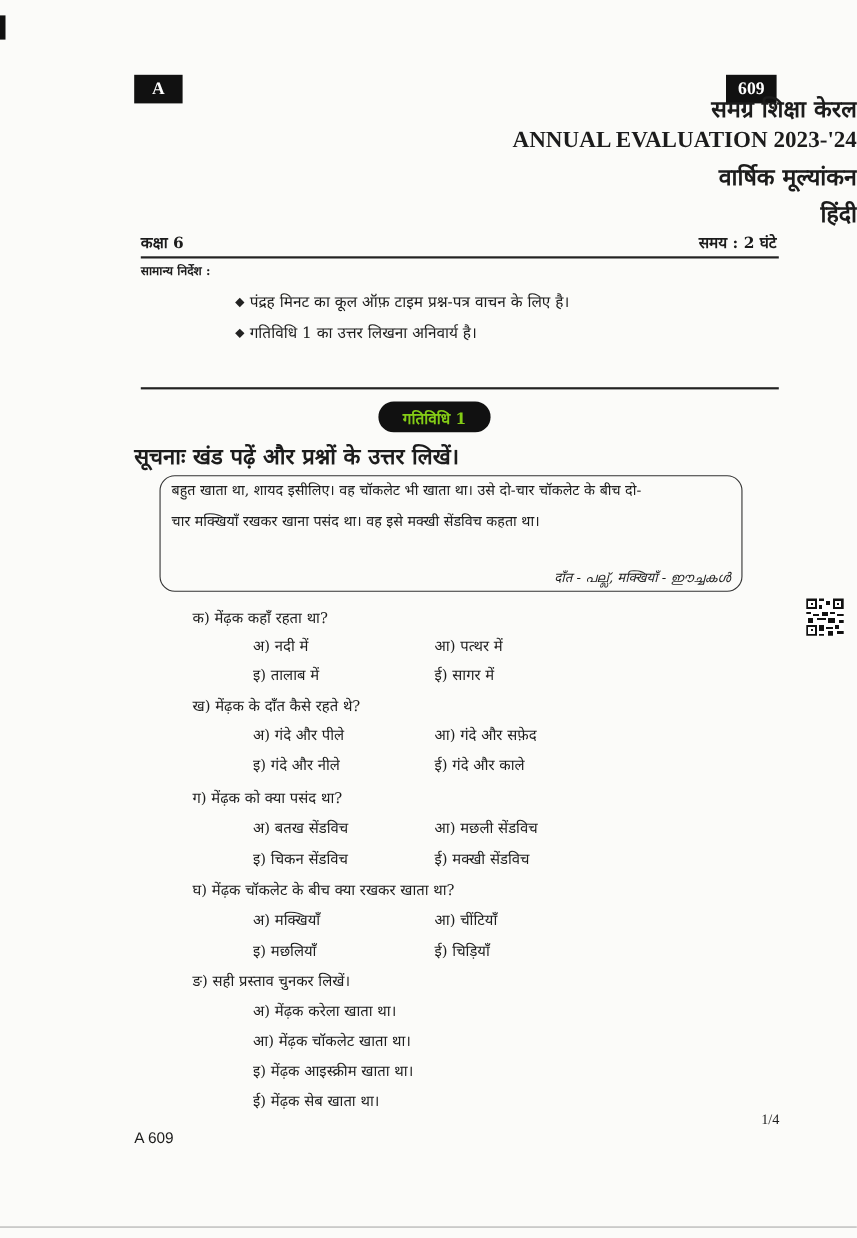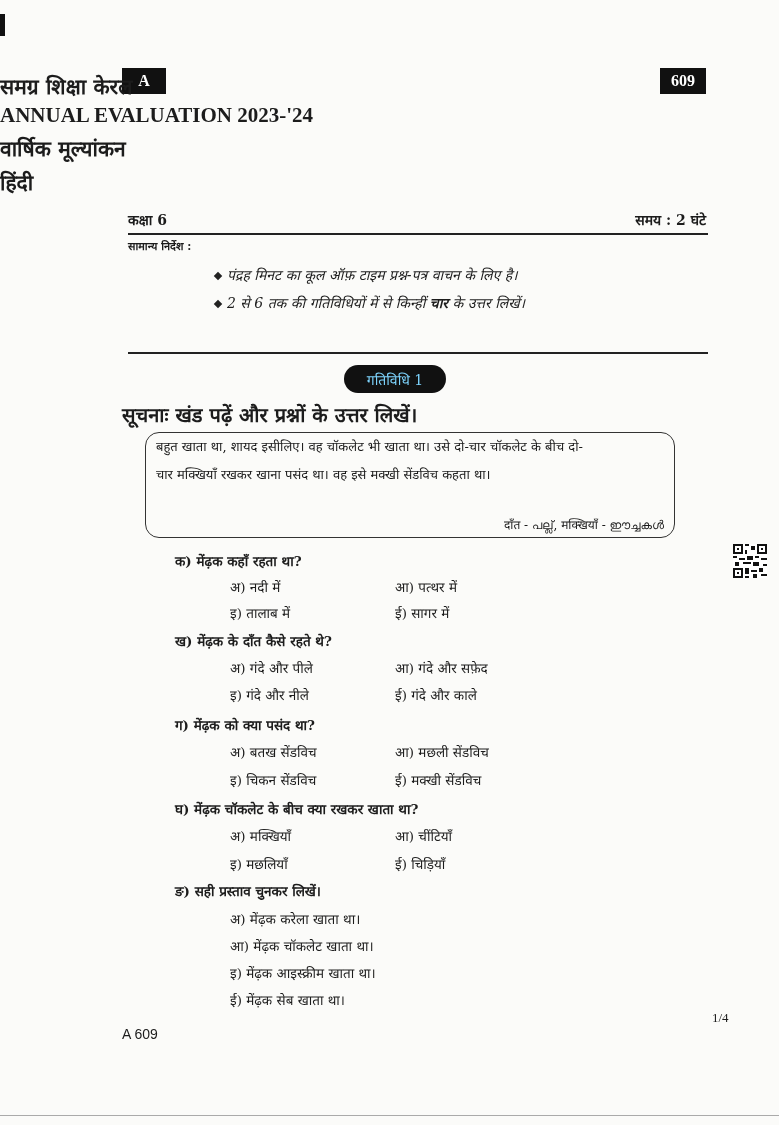--- a/index.html
+++ b/index.html
@@ -10,54 +10,54 @@
       color: #1c1c1c;
     }
     .corner-mark { position: absolute; left: 0; top: 14px; width: 5px; height: 22px; background: #111; }
     .code-box {
       position: absolute; top: 68px; height: 26px; background: #111; color: #fff;
       font-family: "Liberation Serif", serif; font-weight: bold; font-size: 16px;
       display: flex; align-items: center; justify-content: center;
     }
     .code-left { left: 122px; width: 44px; }
     .code-right { left: 660px; width: 46px; }
-    .title-hi { position: absolute; left: 0; width: 100%; text-align: left; font-weight: bold; }
+    .title-hi { position: absolute; left: 0; width: 100%; text-align: right; font-weight: bold; margin-top: 12px; }
     .t1 { top: 72px; font-size: 21px; }
     .t2 { top: 103px; font-family: "Liberation Serif", serif; font-size: 21px; }
     .t3 { top: 134px; font-size: 21px; }
     .t4 { top: 168px; font-size: 21px; }
     .meta-row { position: absolute; left: 128px; width: 578px; top: 210px; font-size: 14px; font-weight: bold; display: flex; justify-content: space-between; }
     .rule { position: absolute; left: 128px; width: 580px; height: 2px; background: #222; }
     .rule-1 { top: 233px; }
     .rule-2 { top: 352px; }
     .gen-head { position: absolute; left: 128px; top: 238px; font-size: 11px; font-weight: bold; }
     .gen-list { position: absolute; left: 215px; top: 263px; margin: 0; padding: 0; list-style: none; font-size: 14px; }
-    .gen-list li { height: 28px; line-height: 24px; font-style: italic; }
+    .gen-list li { height: 28px; line-height: 24px; }
     .gen-list .diamond { display: inline-block; width: 6px; height: 6px; background: #222; transform: rotate(45deg); margin-right: 6px; vertical-align: middle; }
     .gen-list b { font-weight: bold; }
     .activity-pill {
       position: absolute; left: 344px; top: 365px; width: 102px; height: 28px;
-      background: #111; color: #7dd3fc; border-radius: 14px;
-      font-size: 14px; display: flex; align-items: center; justify-content: center;
+      background: #111; color: #84cc16; border-radius: 14px;
+      font-size: 14px; display: flex; align-items: center; justify-content: center; font-weight: bold;
     }
     .instruction { position: absolute; left: 122px; top: 401px; font-size: 20px; font-weight: bold; }
     .passage {
       position: absolute; left: 145px; top: 432px; width: 530px; height: 106px;
       border: 1.5px solid #333; border-radius: 14px; padding: 0 10px; box-sizing: border-box;
       font-size: 13px;
     }
     .passage p { margin: 0; line-height: 28px; }
     .passage .p1 { margin-top: 2px; }
-    .gloss { position: absolute; right: 10px; bottom: 4px; font-size: 12px; }
-    .q { position: absolute; left: 175px; font-size: 13.5px; font-weight: bold; }
+    .gloss { position: absolute; right: 10px; bottom: 4px; font-size: 12px; font-style: italic; }
+    .q { position: absolute; left: 175px; font-size: 13.5px; }
     .opt { position: absolute; font-size: 13.5px; text-align: right; }
     .c1 { left: 230px; }
     .c2 { left: 395px; }
     .footer-code { position: absolute; left: 122px; top: 1026px; font-family: "Liberation Sans", sans-serif; font-size: 14px; }
-    .page-num { position: absolute; left: 692px; top: 1010px; font-family: "Liberation Serif", serif; font-size: 13px; margin-left: 20px; }
+    .page-num { position: absolute; left: 692px; top: 1010px; font-family: "Liberation Serif", serif; font-size: 13px; }
     .qr { position: absolute; left: 733px; top: 544px; width: 34px; height: 34px; }
     .bottom-line { position: absolute; left: 0; top: 1115px; width: 779px; height: 1px; background: #aaa; }
   </style>
 </head>
 <body>
 
 <div class="corner-mark"></div>
 
 <div class="code-box code-left">A</div>
 <div class="code-box code-right">609</div>
@@ -69,21 +69,21 @@
 
 <div class="meta-row">
   <span>कक्षा 6</span>
   <span>समय  : 2 घंटे</span>
 </div>
 <div class="rule rule-1"></div>
 
 <div class="gen-head">सामान्य निर्देश :</div>
 <ul class="gen-list">
   <li><span class="diamond"></span><span>पंद्रह मिनट का कूल ऑफ़ टाइम प्रश्न-पत्र वाचन के लिए है।</span></li>
-  <li><span class="diamond"></span><span>2 से 6 तक की गतिविधियों में से किन्हीं </span><b>चार</b><span> के उत्तर लिखें।</span></li>
+  <li><span class="diamond"></span><span>गतिविधि 1 का उत्तर लिखना अनिवार्य है।</span></li>
 </ul>
 <div class="rule rule-2"></div>
 
 <div class="activity-pill">गतिविधि 1</div>
 <div class="instruction">सूचनाः खंड पढ़ें और प्रश्नों के उत्तर लिखें।</div>
 
 <div class="passage">
   <p>बहुत खाता था, शायद इसीलिए। वह चॉकलेट भी खाता था। उसे दो-चार चॉकलेट के बीच दो-</p>
   <p>चार मक्खियाँ रखकर खाना पसंद था। वह इसे मक्खी सेंडविच कहता था।</p>
   <span class="gloss">दाँत - പല്ല്, मक्खियाँ - ഈച്ചകൾ</span>

